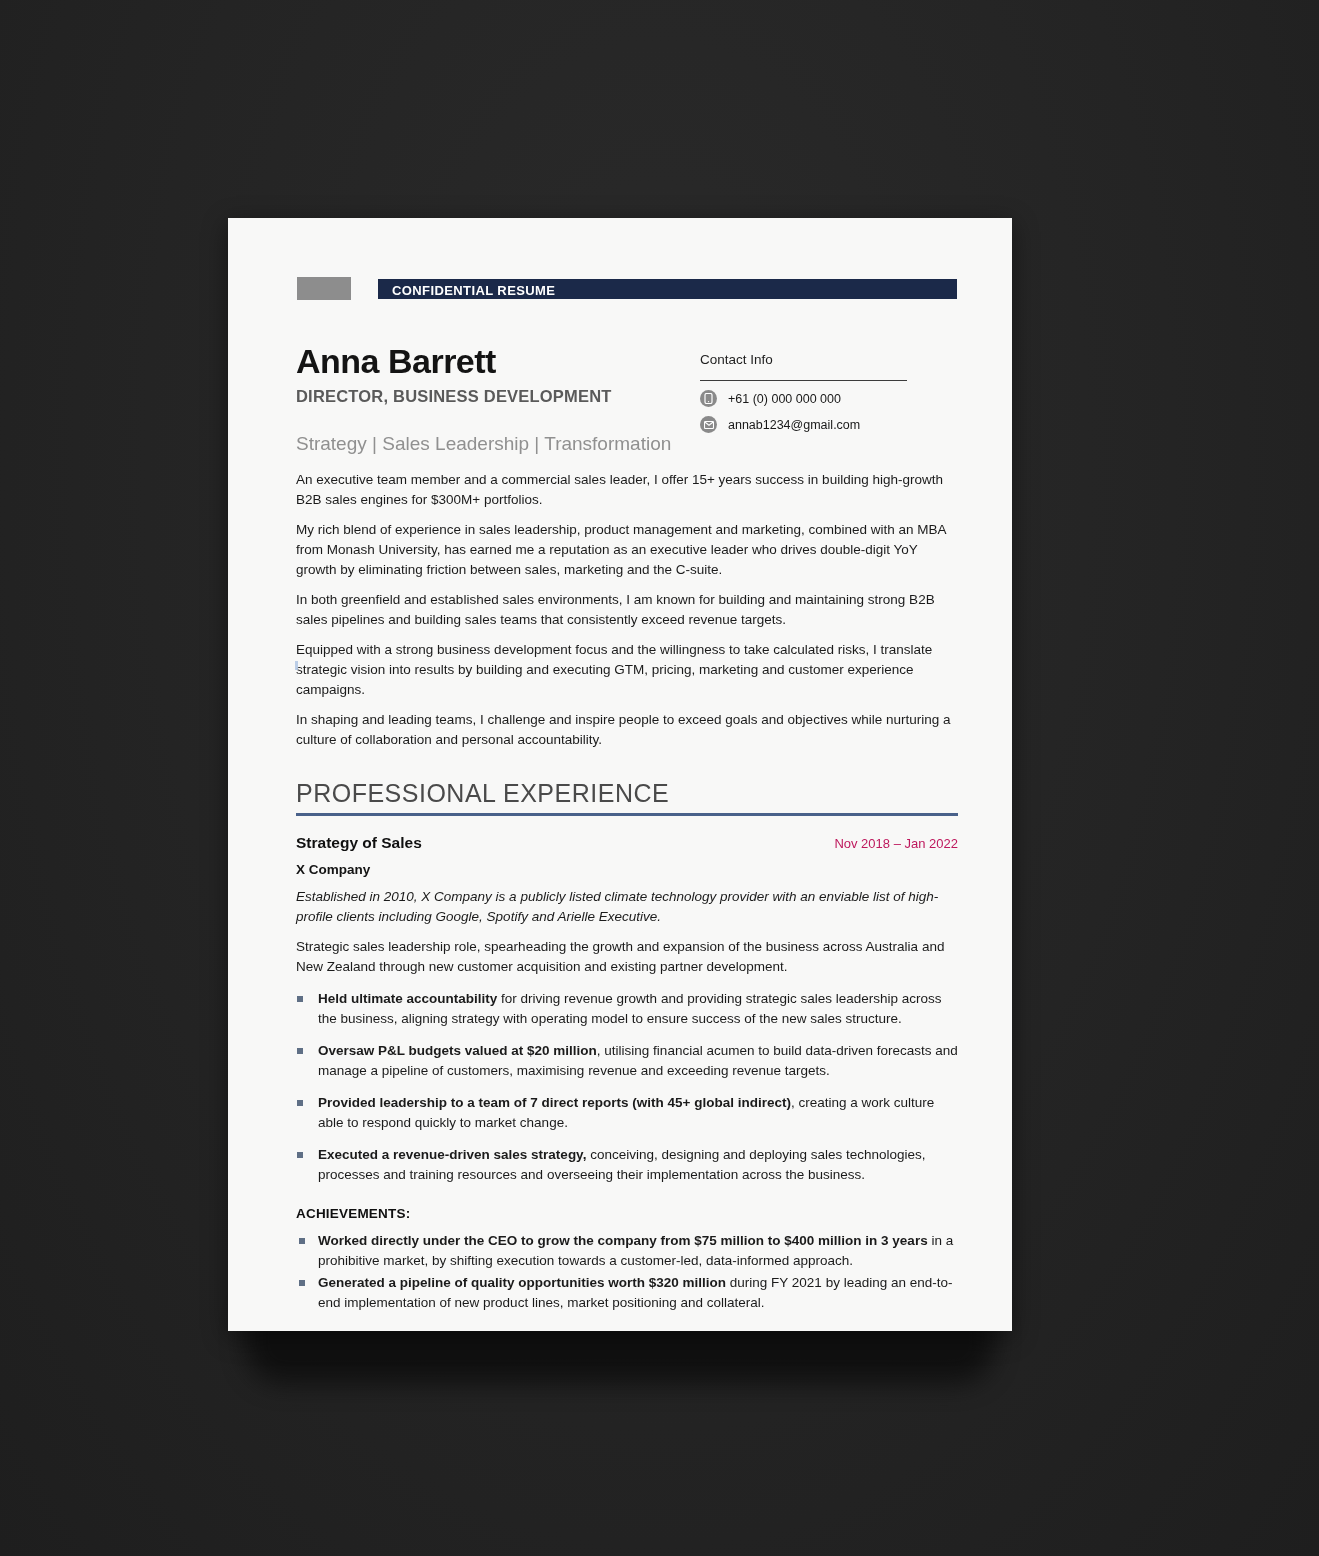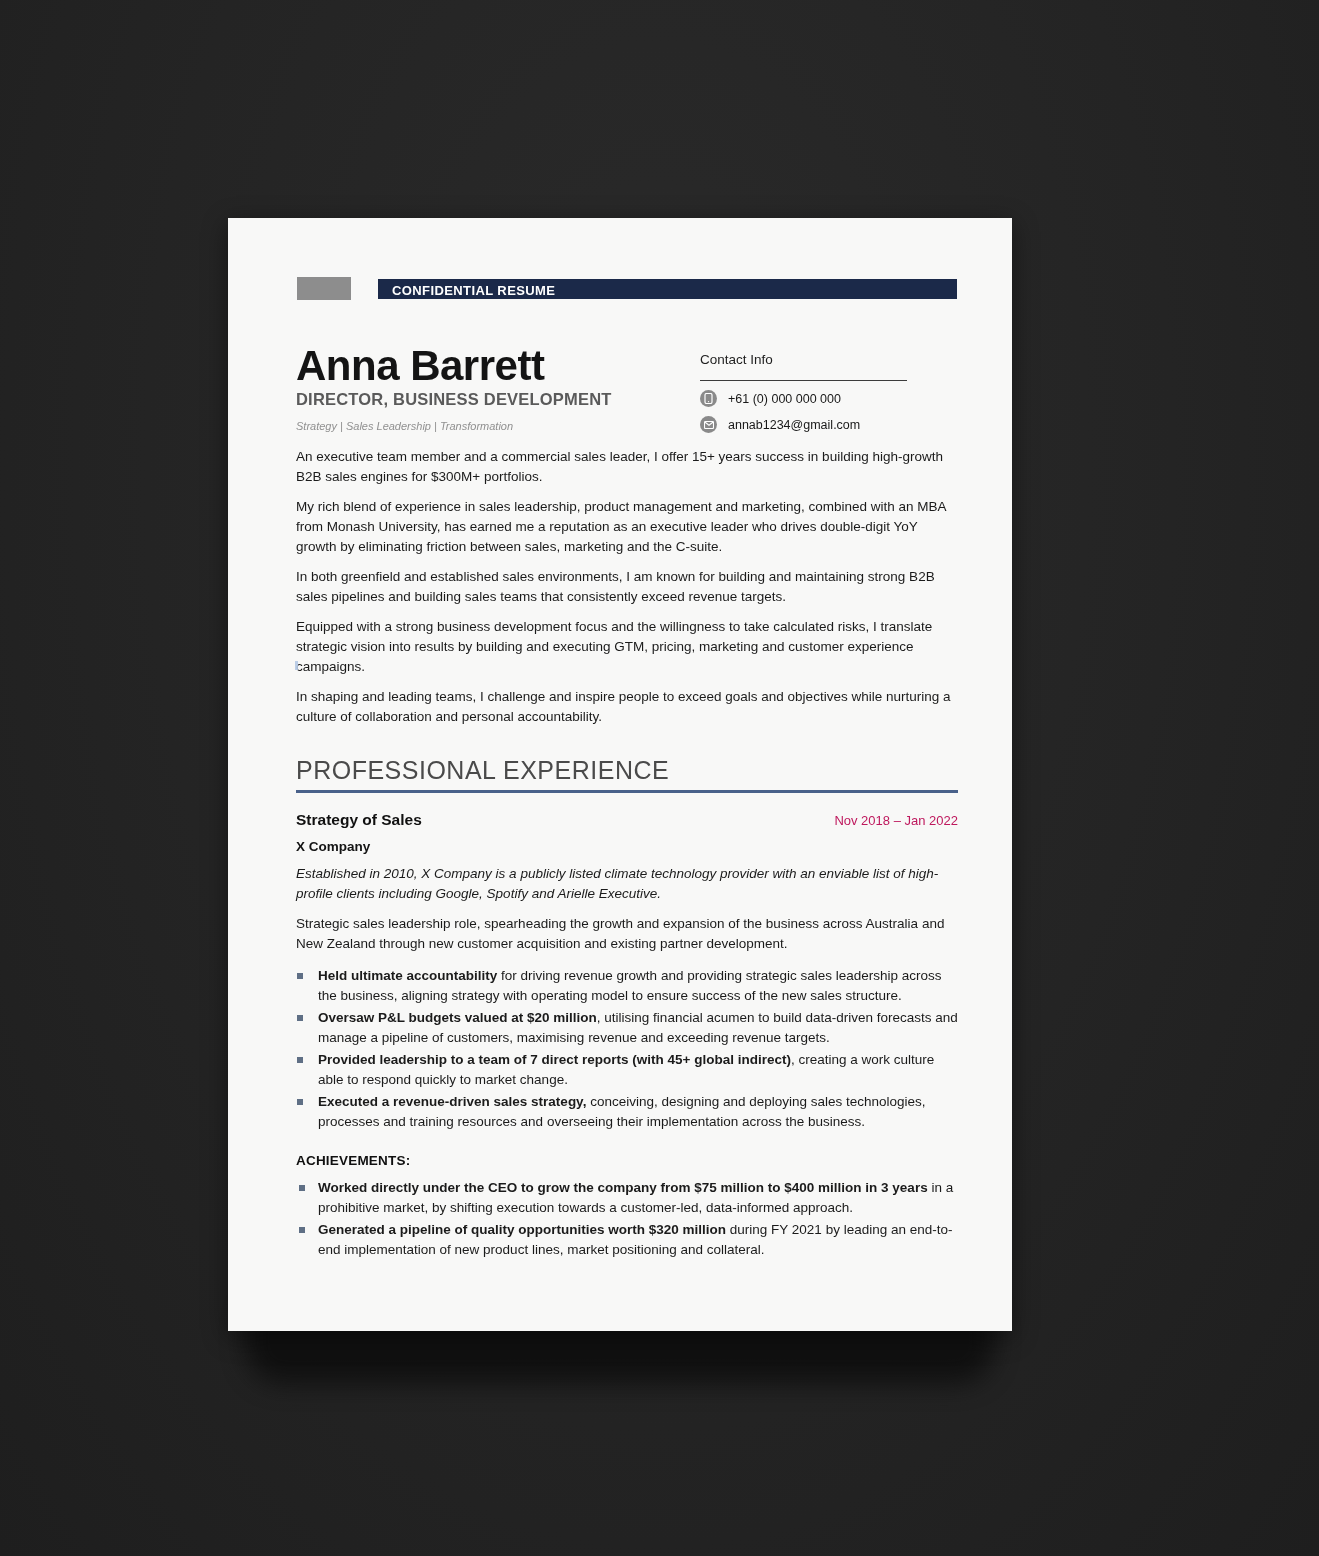--- a/index.html
+++ b/index.html
@@ -25,23 +25,23 @@
   .banner-row { display:flex; align-items:center; padding-top:59px; }
   .logo-box { width:54px; height:23px; background:#8d8d8d; margin-left:1px; flex:none; }
   .conf-bar {
     margin-left:27px; width:579px; height:20px; flex:none;
     background:#1b2949; color:#ffffff;
     font-size:13px; font-weight:bold; letter-spacing:.4px;
     line-height:24px; padding-left:14px;
   }
 
   
-  .name { margin-top:42px; font-size:42px; font-weight:bold; color:#141414; letter-spacing:-.5px; }
-  .job-title { margin-top:0; font-size:16.5px; font-weight:bold; color:#5a5a5a; letter-spacing:.2px; }
-  .tagline { margin-top:11px; font-size:11px; color:#909090;font-style:italic; }
+  .name { margin-top:42px; font-size:34px; font-weight:bold; color:#141414; letter-spacing:-.5px; }
+  .job-title { margin-top:6px; font-size:16.5px; font-weight:bold; color:#5a5a5a; letter-spacing:.2px; }
+  .tagline { margin-top:27px; font-size:19px; color:#909090; }
 
   
   .contact { position:absolute; left:472px; top:134px; width:215px; }
   .contact-heading { font-size:13.5px; color:#1f1f1f; padding-bottom:13px; border-bottom:1.5px solid #3c3c3c; width:207px; }
   .contact-row { display:flex; align-items:center; margin-top:9px; }
   .c-icon {
     width:17px; height:17px; border-radius:50%; background:#8a8a8a; flex:none;
     display:flex; align-items:center; justify-content:center; margin-right:11px;
   }
   .c-icon svg { display:block; }
@@ -60,21 +60,21 @@
   .para.first { margin-top:15px; }
   .italic { font-style:italic; }
 
   .job-row { display:flex; justify-content:space-between; align-items:baseline; margin-top:18px; }
   .job-name { font-size:15.5px; font-weight:bold; color:#101010; }
   .job-dates { font-size:13px; color:#be185d; }
   .company { margin-top:10px; font-size:13.5px; font-weight:bold; color:#141414; }
 
   ul.blist { list-style:none; margin-top:12px; }
   ul.blist li {
-    position:relative; padding-left:22px; margin-top:2px;
+    position:relative; padding-left:22px; margin-top:12px;
     font-size:13.5px; line-height:20px; color:#1b1b1b;
   }
   ul.blist li .sq {
     position:absolute; left:1px; top:7px; width:6px; height:6px; background:#5f6f85;
   }
   .achievements-heading { margin-top:21px; font-size:13.5px; font-weight:bold; color:#101010; letter-spacing:.2px; }
   ul.blist.ach { margin-top:10px; }
   ul.blist.ach li { margin-top:2px; }
   ul.blist.ach li .sq { left:3px; }
 

